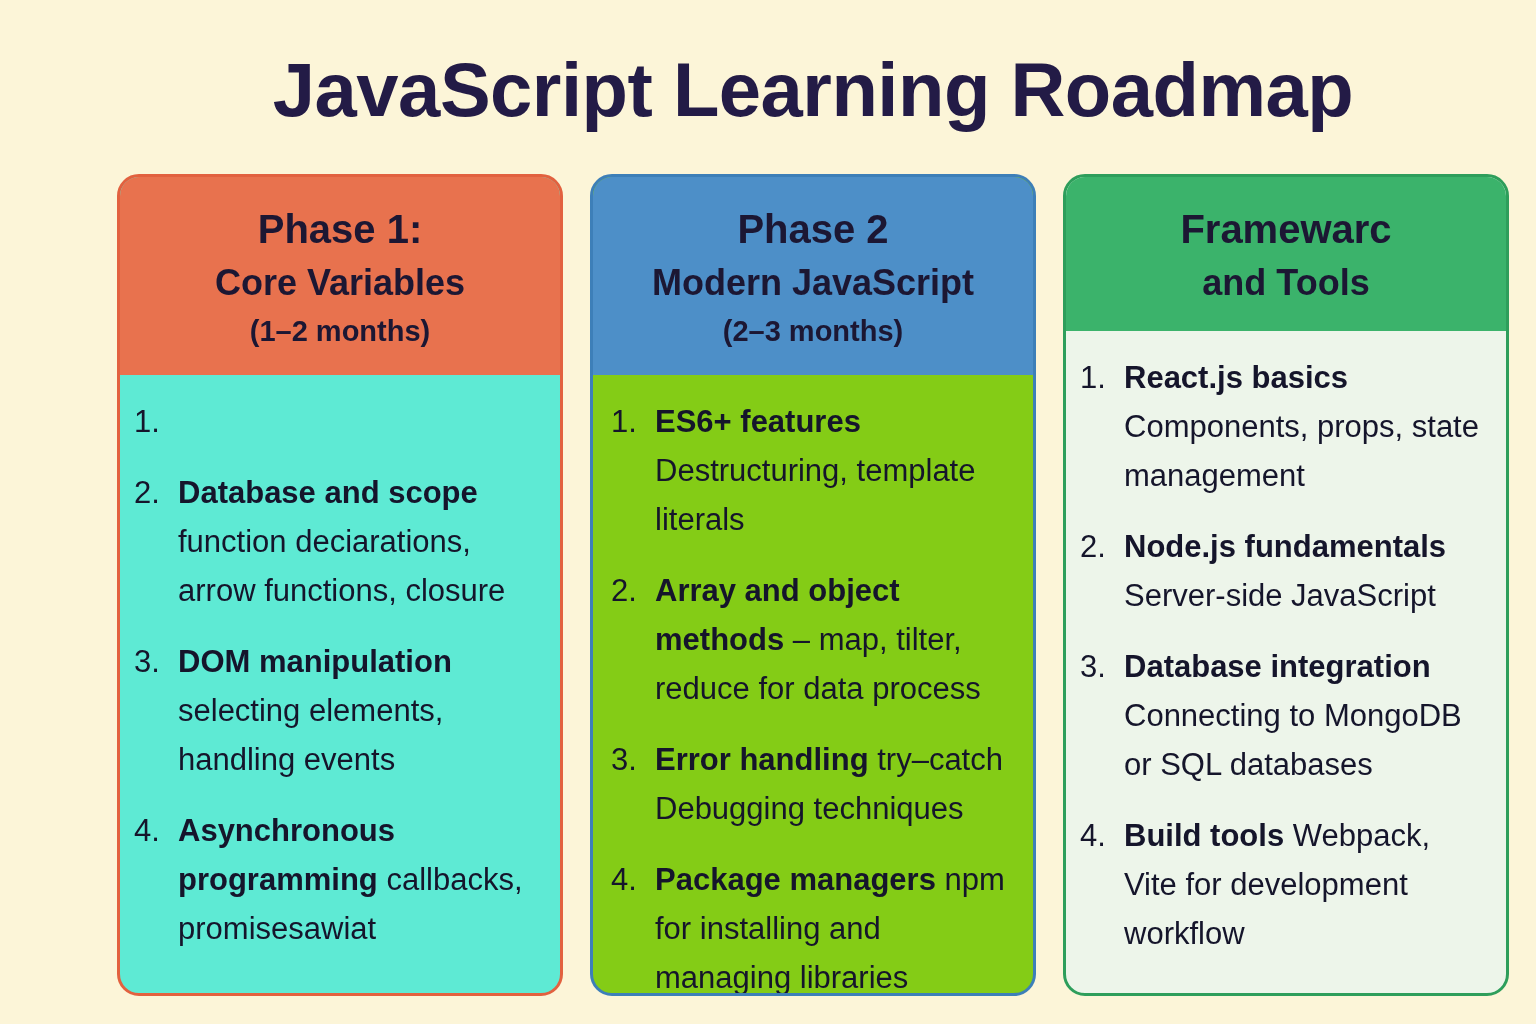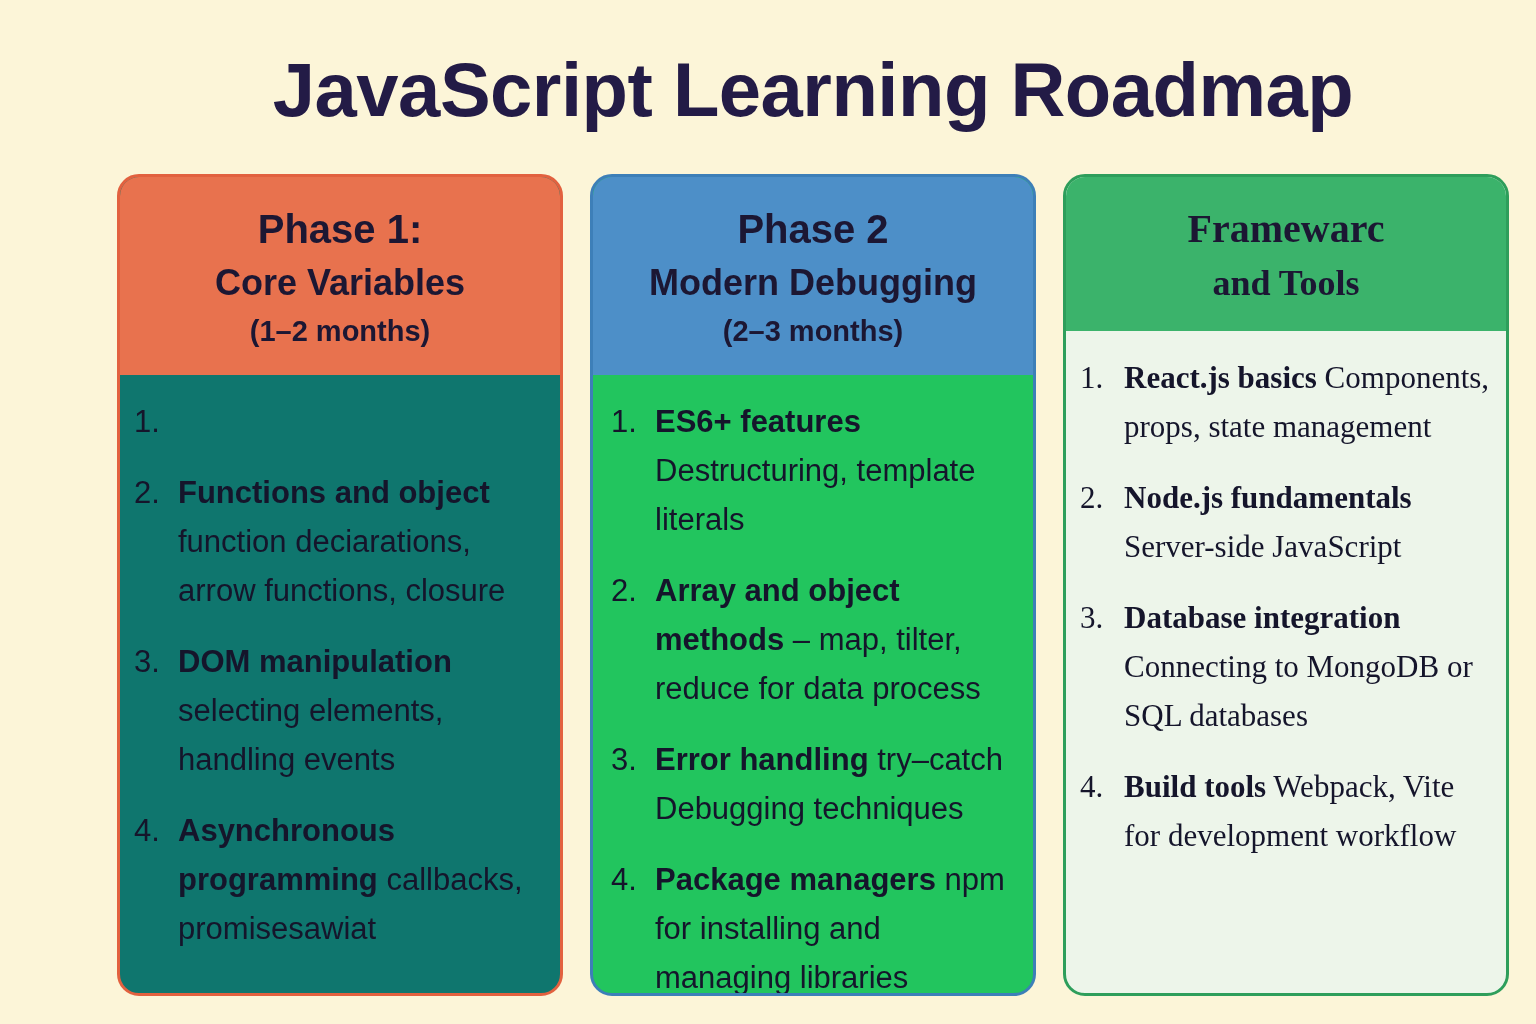--- a/index.html
+++ b/index.html
@@ -57,23 +57,23 @@
   .card {
     flex: 1 1 0;
     display: flex;
     flex-direction: column;
     border-radius: 22px;
     overflow: hidden;
     border: 3px solid transparent;
     position: relative;
   }
 
-  .card.phase1 { border-color: #E2613F; background: #0f766e; }
-  .card.phase2 { border-color: #3D7FB8; background: #22c55e; }
-  .card.phase3 { border-color: #2E9E5B; background: #EDF5EA; font-family: Liberation Serif, serif; }
+  .card.phase1 { border-color: #E2613F; background: #5eead4; }
+  .card.phase2 { border-color: #3D7FB8; background: #84cc16; }
+  .card.phase3 { border-color: #2E9E5B; background: #EDF5EA; }
 
   .card-header {
     padding: 24px 12px 22px 12px;
     text-align: center;
     flex: 0 0 auto;
   }
   .phase1 .card-header { background: #E8724E; }
   .phase2 .card-header { background: #4D8FC8; }
   .phase3 .card-header { background: #3BB36B; }
 
@@ -157,36 +157,36 @@
           <span class="h-line1">Phase 1:</span>
           <span class="h-line2">Core Variables</span>
           <span class="h-duration">(1–2 months)</span>
         </div>
         <div class="card-body">
           <div class="item">
             <div class="item-num">1.</div>
           </div>
           <div class="item">
             <div class="item-num">2.</div>
-            <div class="item-text"><span class="item-title">Functions and object</span><span class="item-sep"> </span><span class="item-desc">function deciarations, arrow functions, closure</span></div>
+            <div class="item-text"><span class="item-title">Database and scope</span><span class="item-sep"> </span><span class="item-desc">function deciarations, arrow functions, closure</span></div>
           </div>
           <div class="item">
             <div class="item-num">3.</div>
             <div class="item-text"><span class="item-title">DOM manipulation</span><span class="item-sep"> </span><span class="item-desc">selecting elements, handling events</span></div>
           </div>
           <div class="item">
             <div class="item-num">4.</div>
             <div class="item-text"><span class="item-title">Asynchronous programming</span><span class="item-sep"> </span><span class="item-desc">callbacks, promisesawiat</span></div>
           </div>
         </div>
       </div>
       <div class="card phase2">
         <div class="card-header">
           <span class="h-line1">Phase 2</span>
-          <span class="h-line2">Modern Debugging</span>
+          <span class="h-line2">Modern JavaScript</span>
           <span class="h-duration">(2–3 months)</span>
         </div>
         <div class="card-body">
           <div class="item">
             <div class="item-num">1.</div>
             <div class="item-text"><span class="item-title">ES6+ features</span><span class="item-sep"> </span><span class="item-desc">Destructuring, template literals</span></div>
           </div>
           <div class="item">
             <div class="item-num">2.</div>
             <div class="item-text"><span class="item-title">Array and object methods</span><span class="item-sep"> – </span><span class="item-desc">map, tilter, reduce for data process</span></div>

